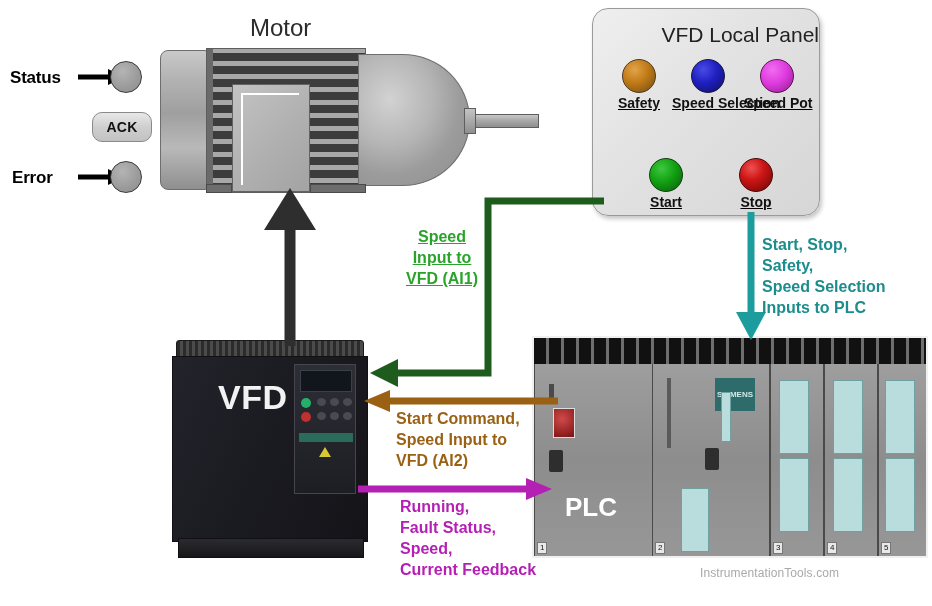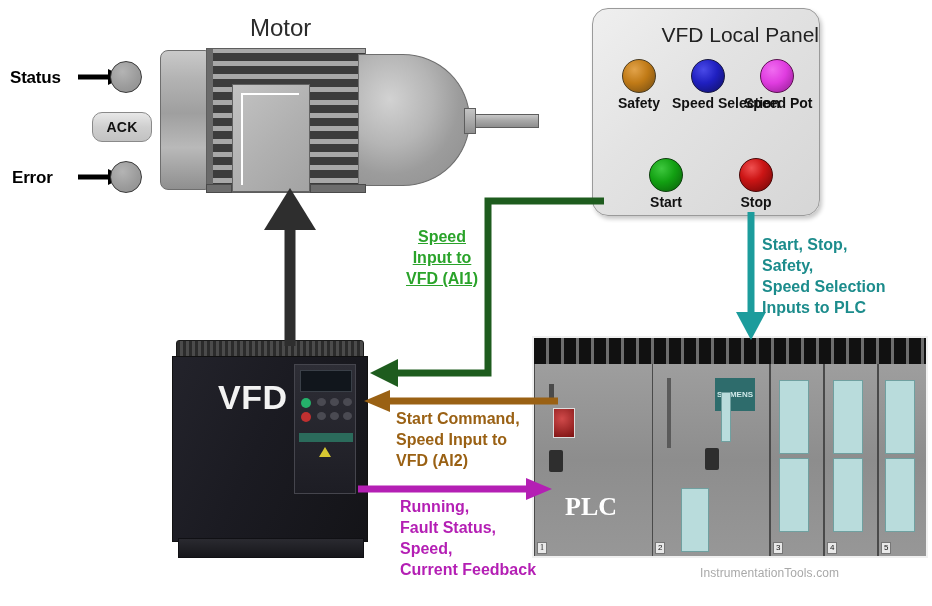--- a/index.html
+++ b/index.html
@@ -90,21 +90,21 @@
   .vfd-panel {
     background: linear-gradient(135deg,#efefef 0%, #e3e3e3 40%, #d6d6d6 100%);
     border: 1.5px solid #9a9a9a;
     border-radius: 16px;
     box-sizing: border-box;
     box-shadow: 2px 3px 4px rgba(0,0,0,0.22);
   }
   .panel-title {
     font-size: 21px; color: #222; text-align: right;
   }
-  .pbtn-wrap { position: absolute; text-align: center; }
+  .pbtn-wrap { position: absolute; text-align: center; text-decoration: underline; }
   .pbtn {
     width: 34px; height: 34px; border-radius: 50%;
     border: 1px solid #4a3b20;
     box-sizing: border-box;
     margin: 0 auto;
   }
   .pbtn-label {
     font-size: 14px; font-weight: bold; color: #111;
     line-height: 15px; margin-top: 3px; white-space: nowrap;
   }
@@ -293,21 +293,21 @@
       <div class="vfd-key" style="left:48px; top:47px; width:9px; height:8px;"></div>
       <div class="abs" style="left:4px; top:68px; width:54px; height:9px; background:#2b6b5b;"></div>
       <div class="abs" style="left:24px; top:82px; width:0;height:0;border-left:6px solid transparent;border-right:6px solid transparent;border-bottom:10px solid #d8c832;"></div>
     </div>
     <div class="abs vfd-base" style="left:12px; top:198px; width:186px; height:20px;"></div>
   </div>
 
   <div class="abs plc-unit" style="left:532px; top:336px; width:396px; height:222px;">
     <div class="plc-vent" style="height:26px;"></div>
 
-    <div class="plc-mod" style="left:0px; width:138px; top:26px;font-family:Liberation Serif, serif;">
+    <div class="plc-mod" style="left:0px; width:138px; top:26px;">
       <div class="red-sw" style="left:18px; top:44px; width:22px; height:30px;"></div>
       <div class="abs" style="left:14px; top:20px; width:5px; height:16px; background:#4a4a4a;"></div>
       <div class="abs" style="left:14px; top:86px; width:14px; height:22px; background:#2e2e2e; border-radius:2px;"></div>
       <div class="plc-word" style="position:absolute; left:30px; top:128px;">PLC</div>
       <div class="plc-num">1</div>
     </div>
 
     <div class="plc-mod" style="left:118px; width:118px; top:26px;">
       <div class="abs" style="left:14px; top:14px; width:4px; height:70px; background:#5a5a5a;"></div>
       <div class="siemens-tag" style="left:62px; top:14px;">SIEMENS</div>

